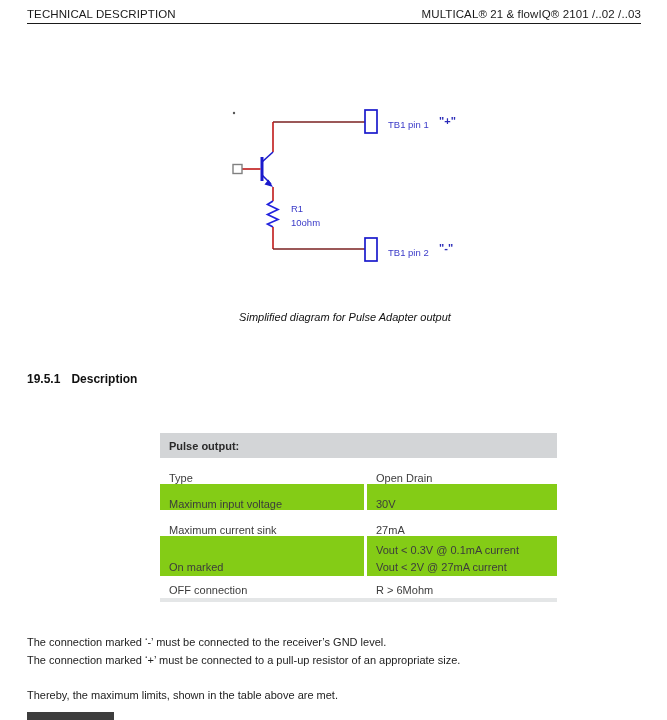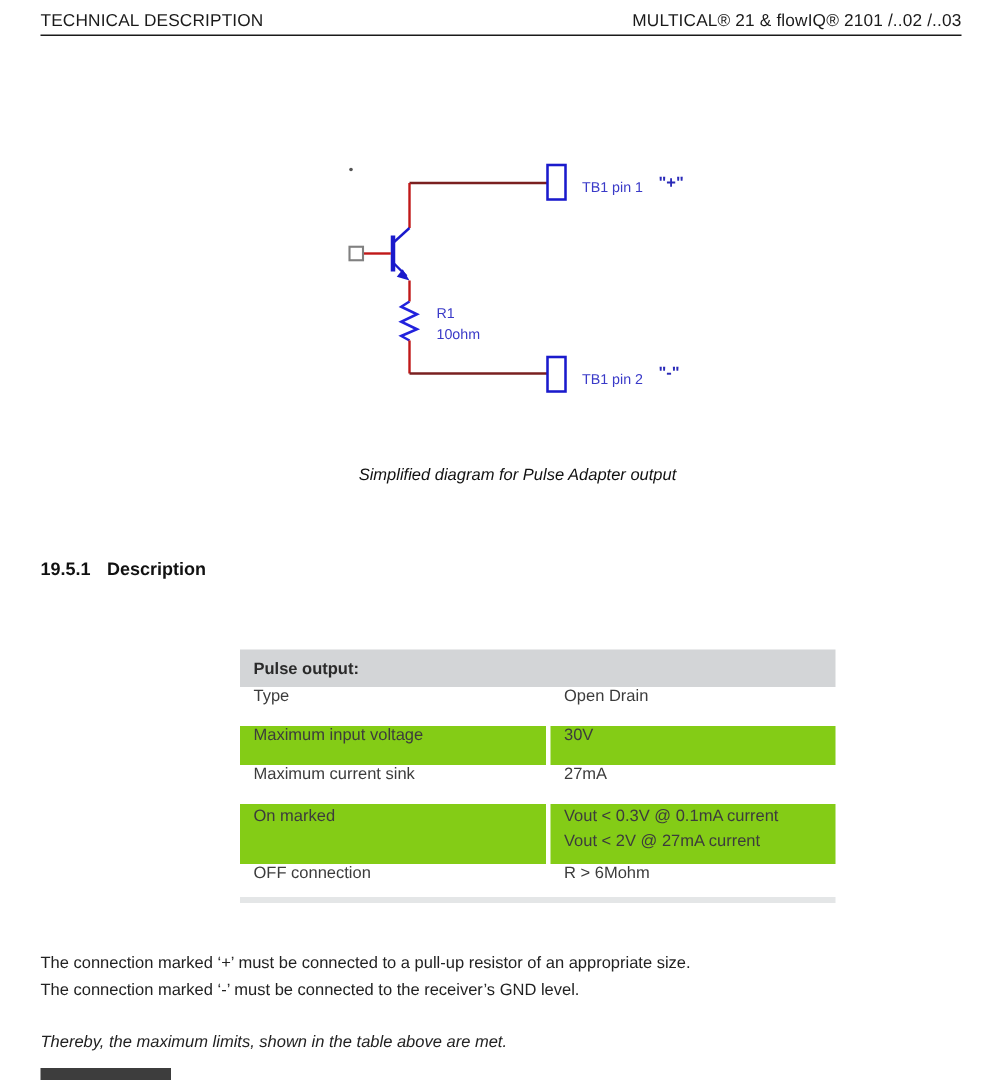--- a/index.html
+++ b/index.html
@@ -34,32 +34,32 @@
   }
   .heading .num { margin-right:11px; }
 
   
   .spec-table { position:absolute; left:160px; top:433px; width:397px; font-size:11px; color:#3c3c3c; }
   .t-head {
     height:25px; background:#d3d5d7; font-weight:bold; color:#2a2a2a;
     display:flex; align-items:center; padding-left:9px;
   }
   .t-row { display:flex; margin-top:0; }
-  .t-row .cell { display:flex; flex-direction:column; justify-content:flex-start; padding-left:9px; }
+  .t-row .cell { display:flex; flex-direction:column; justify-content:flex-end; padding-left:9px; }
   .t-row .c-label { width:204px; margin-right:3px; }
   .t-row .c-value { width:190px; }
   .t-row.stripe .cell { background:#84cc16; }
   .h26 .cell { height:26px; }
   .h40 .cell { height:40px; line-height:17px; }
   .h20 .cell { height:20px; }
   .t-bottom-strip { height:4px; background:#e4e6e7; margin-top:2px; width:397px; }
 
   
   .bodytext { position:absolute; left:27px; top:634px; font-size:11px; color:#222; line-height:17.5px; }
-  .bodytext .para3 { margin-top:18px;font-style:italic; }
+  .bodytext .para3 { margin-top:18px; }
 
   .cutoff-bar { position:absolute; left:27px; top:712px; width:87px; height:8px; background:#3d3d3d; }
 </style>
 </head>
 <body>
 
 <div class="page">
 
   <div class="hdr">
     <span>TECHNICAL DESCRIPTION</span>
@@ -153,20 +153,20 @@
         </div>
       <div class="cell c-value">
           <span>R &gt; 6Mohm</span>
         </div>
     </div>
 
     <div class="t-bottom-strip"></div>
   </div>
 
   <div class="bodytext">
+    <div>The connection marked ‘-’ must be connected to the receiver’s GND level.</div>
     <div>The connection marked ‘+’ must be connected to a pull-up resistor of an appropriate size.</div>
-    <div>The connection marked ‘-’ must be connected to the receiver’s GND level.</div>
     <div class="para3">Thereby, the maximum limits, shown in the table above are met.</div>
   </div>
 
   <div class="cutoff-bar"></div>
 
 </div>
 
 </body></html>

